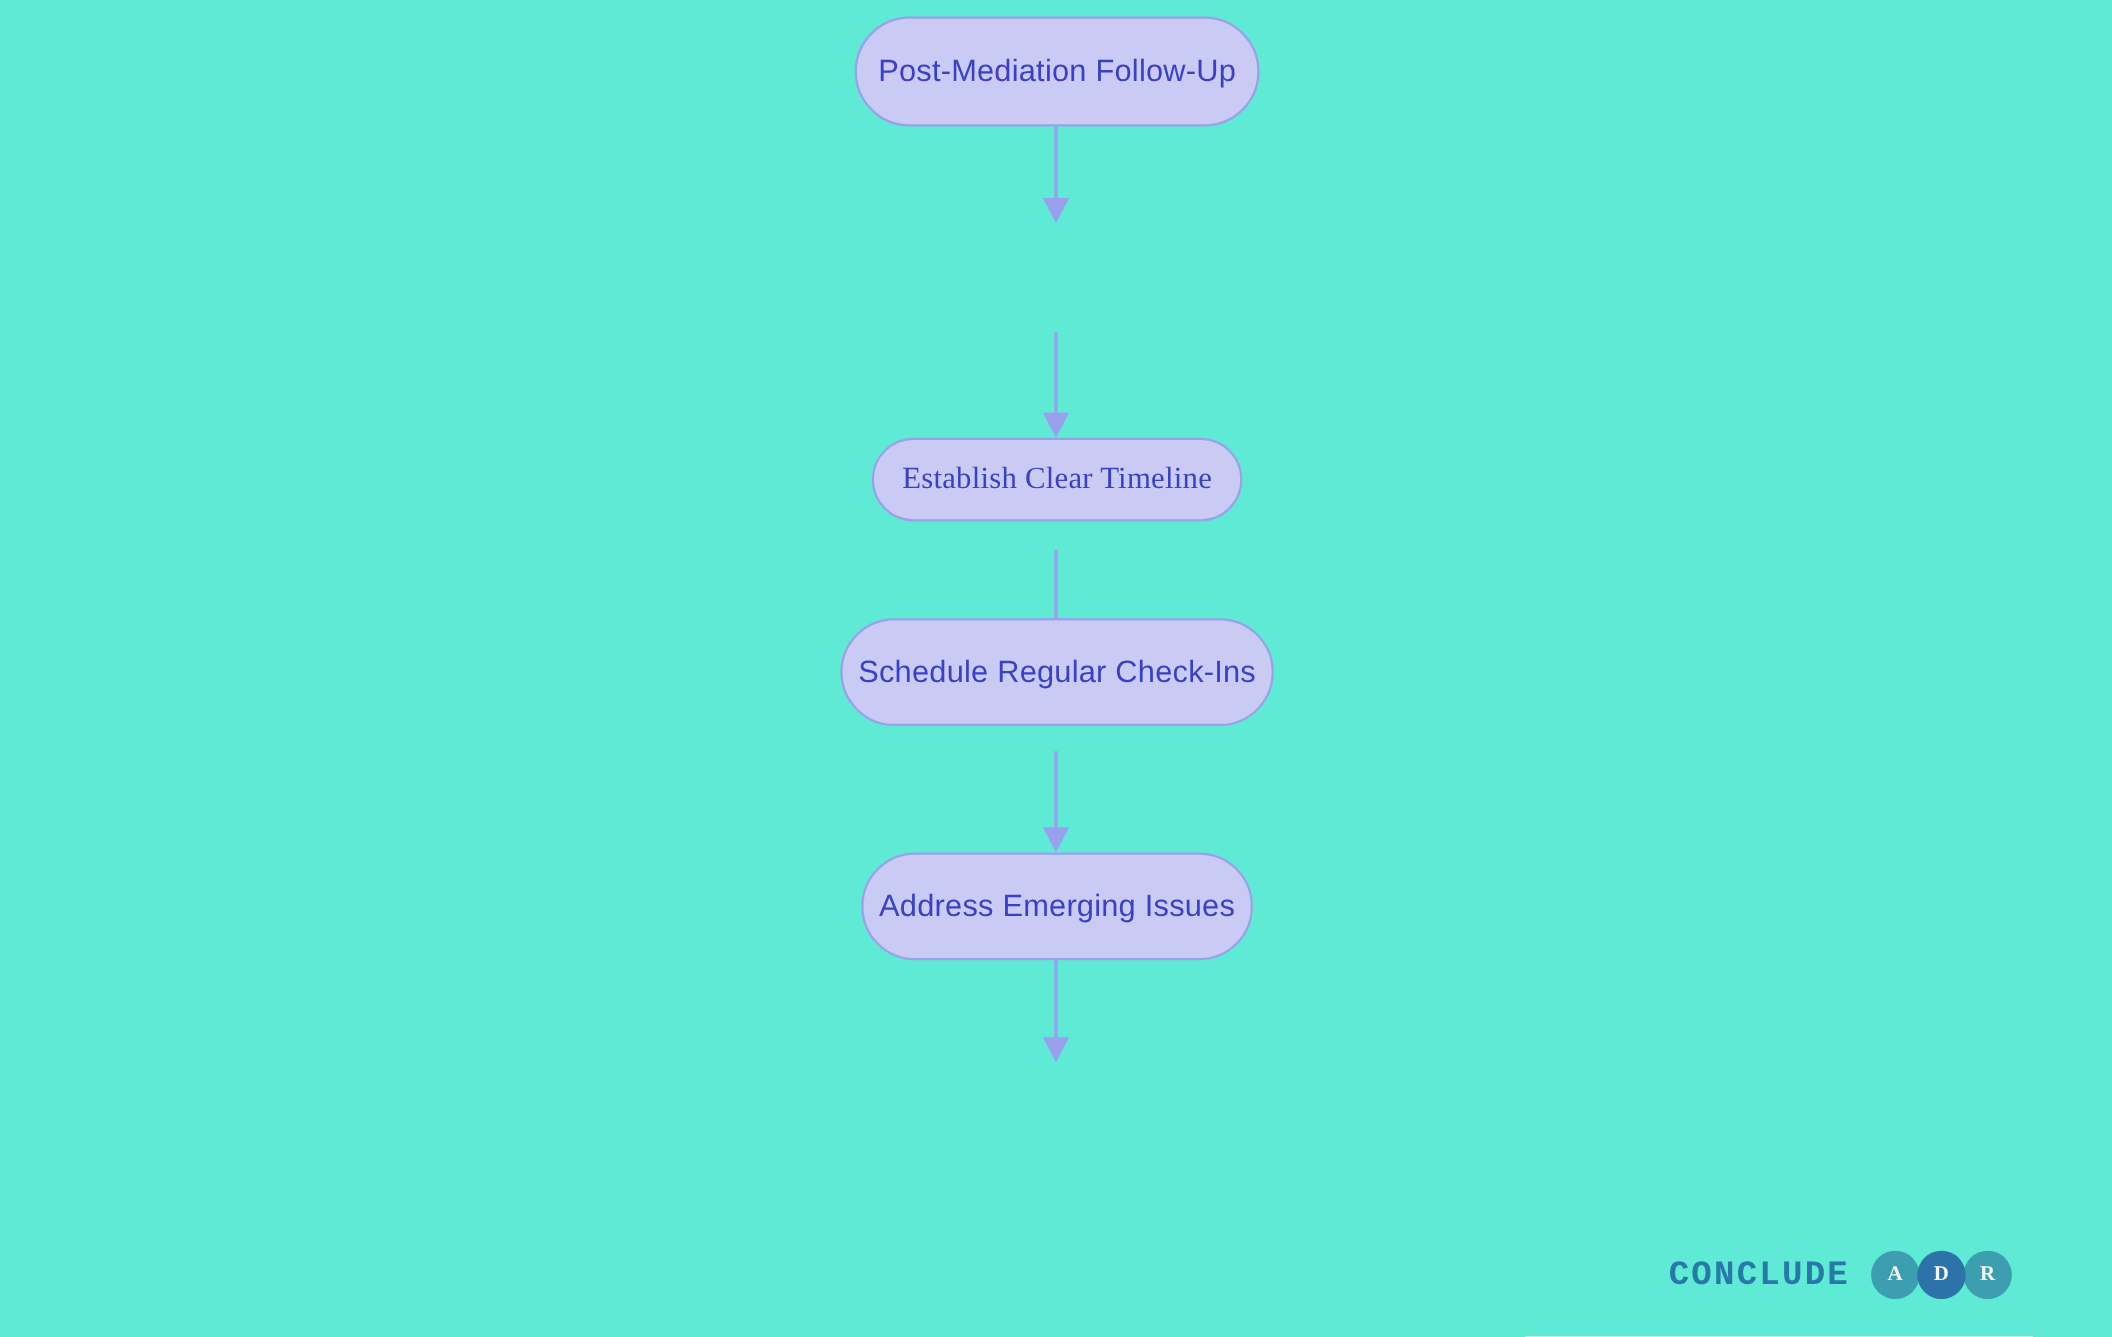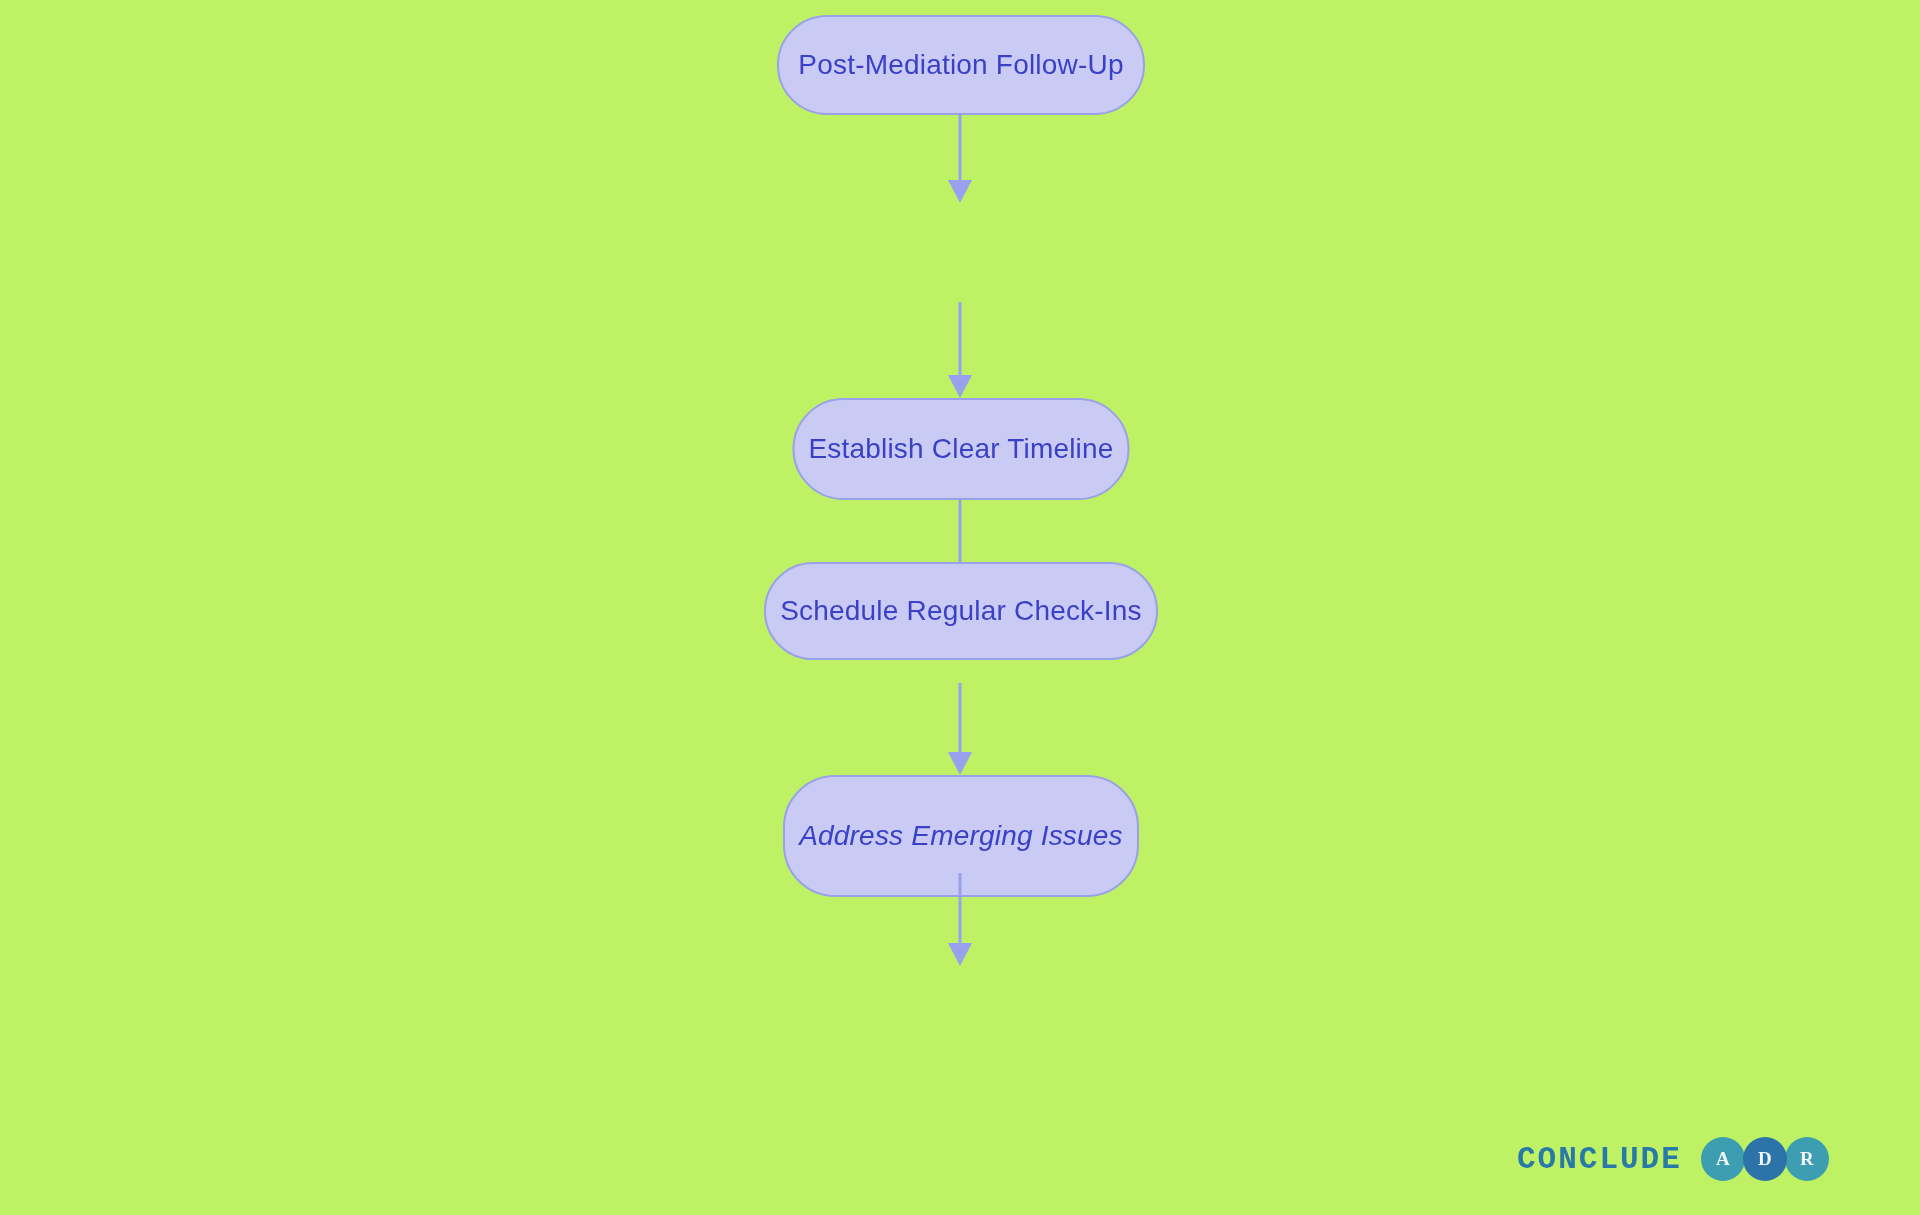--- a/index.html
+++ b/index.html
@@ -4,21 +4,21 @@
 <style>
   html, body {
     margin: 0;
     padding: 0;
     background: #ffffff;
   }
   .canvas {
     position: relative;
     width: 1920px;
     height: 1215px;
-    background: #bef264;
+    background: #5eead4;
     overflow: hidden;
     font-family: "Liberation Sans", sans-serif;
   }
 
   
   .flow-node {
     position: absolute;
     left: 961px;
     transform: translateX(-50%);
     box-sizing: border-box;
@@ -30,23 +30,23 @@
     justify-content: center;
   }
   .flow-node .node-label {
     color: #3b41c6;
     font-size: 28px;
     letter-spacing: 0.2px;
     white-space: nowrap;
   }
   .node-1 { top: 15px;  width: 368px; height: 100px; }
   .node-2 { top: 203px; width: 276px; height: 99px;  }
-  .node-3 { top: 398px; width: 337px; height: 102px; }
+  .node-3 { top: 398px; width: 337px; height: 76px; font-family: Liberation Serif, serif; }
   .node-4 { top: 562px; width: 394px; height: 98px;  }
-  .node-5 { top: 775px; width: 356px; height: 122px; font-style: italic;  }
+  .node-5 { top: 775px; width: 356px; height: 98px;  }
   .node-6 { top: 966px; width: 432px; height: 97px;  }
 
   
   .flow-arrow {
     position: absolute;
     left: 960px;
     transform: translateX(-50%);
     width: 24px;
   }
   .flow-arrow .shaft {

